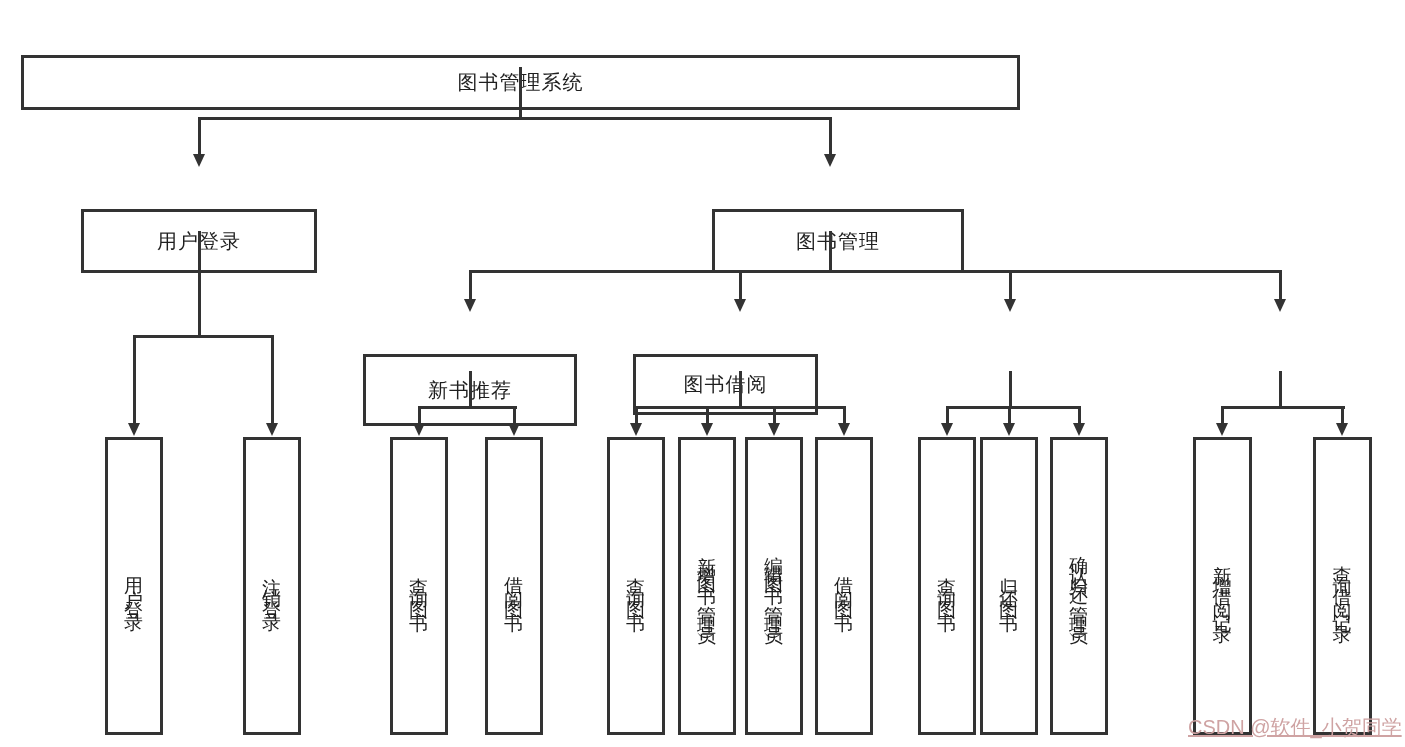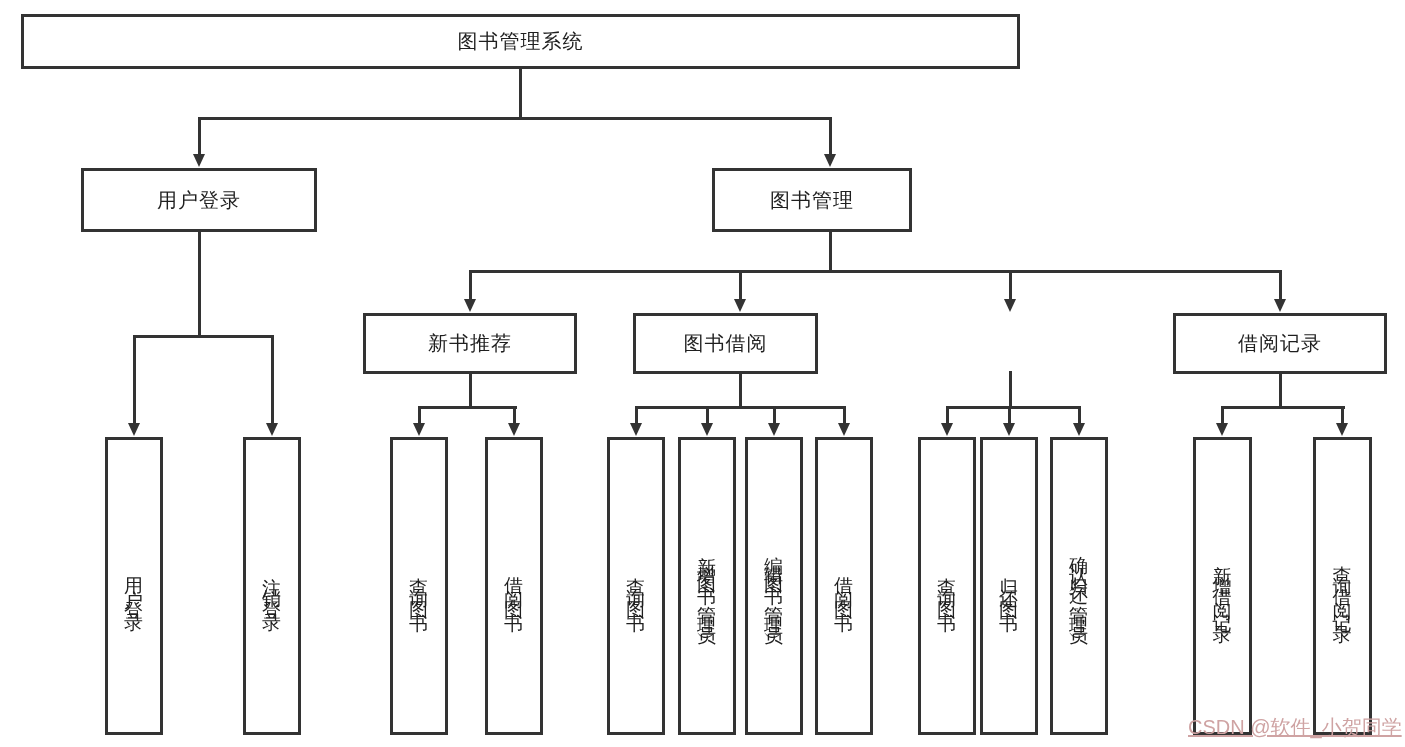--- a/index.html
+++ b/index.html
@@ -4,21 +4,21 @@
 <style>
   html,body{margin:0;padding:0;background:#ffffff;}
   .canvas{
     position:relative;width:1405px;height:747px;background:#ffffff;overflow:hidden;
     font-family:"Liberation Sans","DejaVu Sans",sans-serif;color:#1f1f1f;
   }
   
   .hbox{
     position:absolute;box-sizing:border-box;border:3px solid #333333;background:#ffffff;
     display:flex;align-items:center;justify-content:center;
-    font-size:20px;letter-spacing:1px;
+    font-size:20px;letter-spacing:1px;margin-top:41px;
   }
   .vbox{
     position:absolute;box-sizing:border-box;border:3px solid #333333;background:#ffffff;
     width:58px;height:298px;
     display:flex;align-items:center;justify-content:center;
     writing-mode:vertical-rl;text-orientation:mixed;
     font-size:19px;letter-spacing:12px;line-height:1;
   }
   .vbox.long{letter-spacing:10px;}
   
@@ -45,44 +45,41 @@
   </div>
 
   <div class="line" style="left:518.5px;top:67px;width:3px;height:53px;"></div>
   <div class="line" style="left:197.5px;top:117px;width:634px;height:3px;"></div>
   <div class="varrow" style="left:197.5px;top:118px;height:36px;"></div>
   <div class="varrow" style="left:828.5px;top:118px;height:36px;"></div>
 
   <div class="hbox" style="left:81px;top:168px;width:236px;height:64px;">
     <span>用户登录</span>
   </div>
-  <div class="hbox" style="left:712px;top:168px;width:200px;height:64px;">
+  <div class="hbox" style="left:712px;top:168px;width:252px;height:64px;">
     <span>图书管理</span>
   </div>
 
   <div class="line" style="left:197.5px;top:231px;width:3px;height:107px;"></div>
   <div class="line" style="left:132.5px;top:335px;width:141px;height:3px;"></div>
   <div class="varrow" style="left:132.5px;top:338px;height:85px;"></div>
   <div class="varrow" style="left:270.5px;top:338px;height:85px;"></div>
 
   <div class="line" style="left:828.5px;top:231px;width:3px;height:42px;"></div>
   <div class="line" style="left:468.5px;top:270px;width:813px;height:3px;"></div>
   <div class="varrow" style="left:468.5px;top:273px;height:26px;"></div>
   <div class="varrow" style="left:738.5px;top:273px;height:26px;"></div>
   <div class="varrow" style="left:1008.5px;top:273px;height:26px;"></div>
   <div class="varrow" style="left:1278.5px;top:273px;height:26px;"></div>
 
-  <div class="hbox" style="left:363px;top:313px;width:214px;height:61px;">
+  <div class="hbox" style="left:363px;top:313px;width:214px;height:72px;">
     <span>新书推荐</span>
   </div>
   <div class="hbox" style="left:633px;top:313px;width:185px;height:61px;">
     <span>图书借阅</span>
-  </div>
-  <div class="hbox" style="left:1173px;top:313px;width:214px;height:61px;">
-    <span>借阅记录</span>
   </div>
 
   <div class="line" style="left:468.5px;top:371px;width:3px;height:38px;"></div>
   <div class="line" style="left:417.5px;top:406px;width:99px;height:3px;"></div>
   <div class="varrow" style="left:417.5px;top:409px;height:14px;"></div>
   <div class="varrow" style="left:512.5px;top:409px;height:14px;"></div>
 
   <div class="line" style="left:738.5px;top:371px;width:3px;height:38px;"></div>
   <div class="line" style="left:634.5px;top:406px;width:211px;height:3px;"></div>
   <div class="varrow" style="left:634.5px;top:409px;height:14px;"></div>

